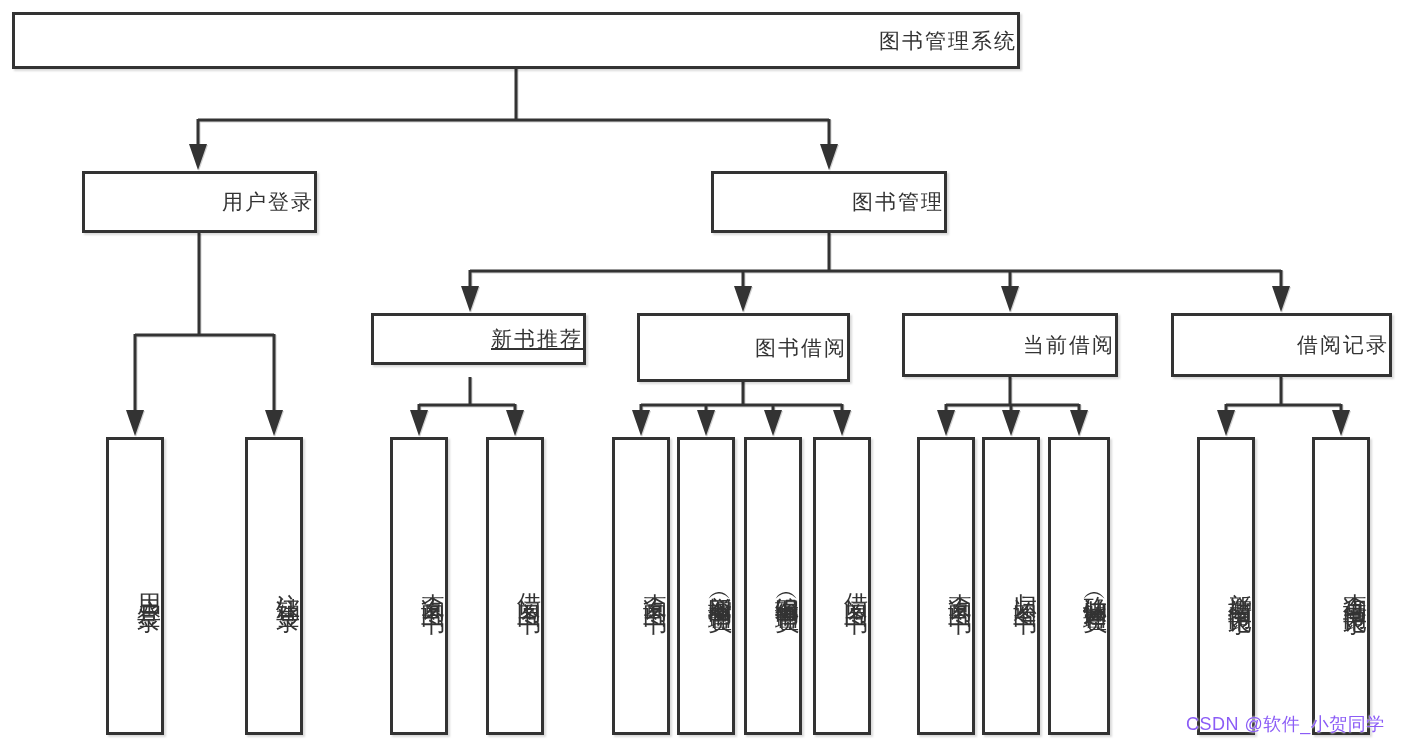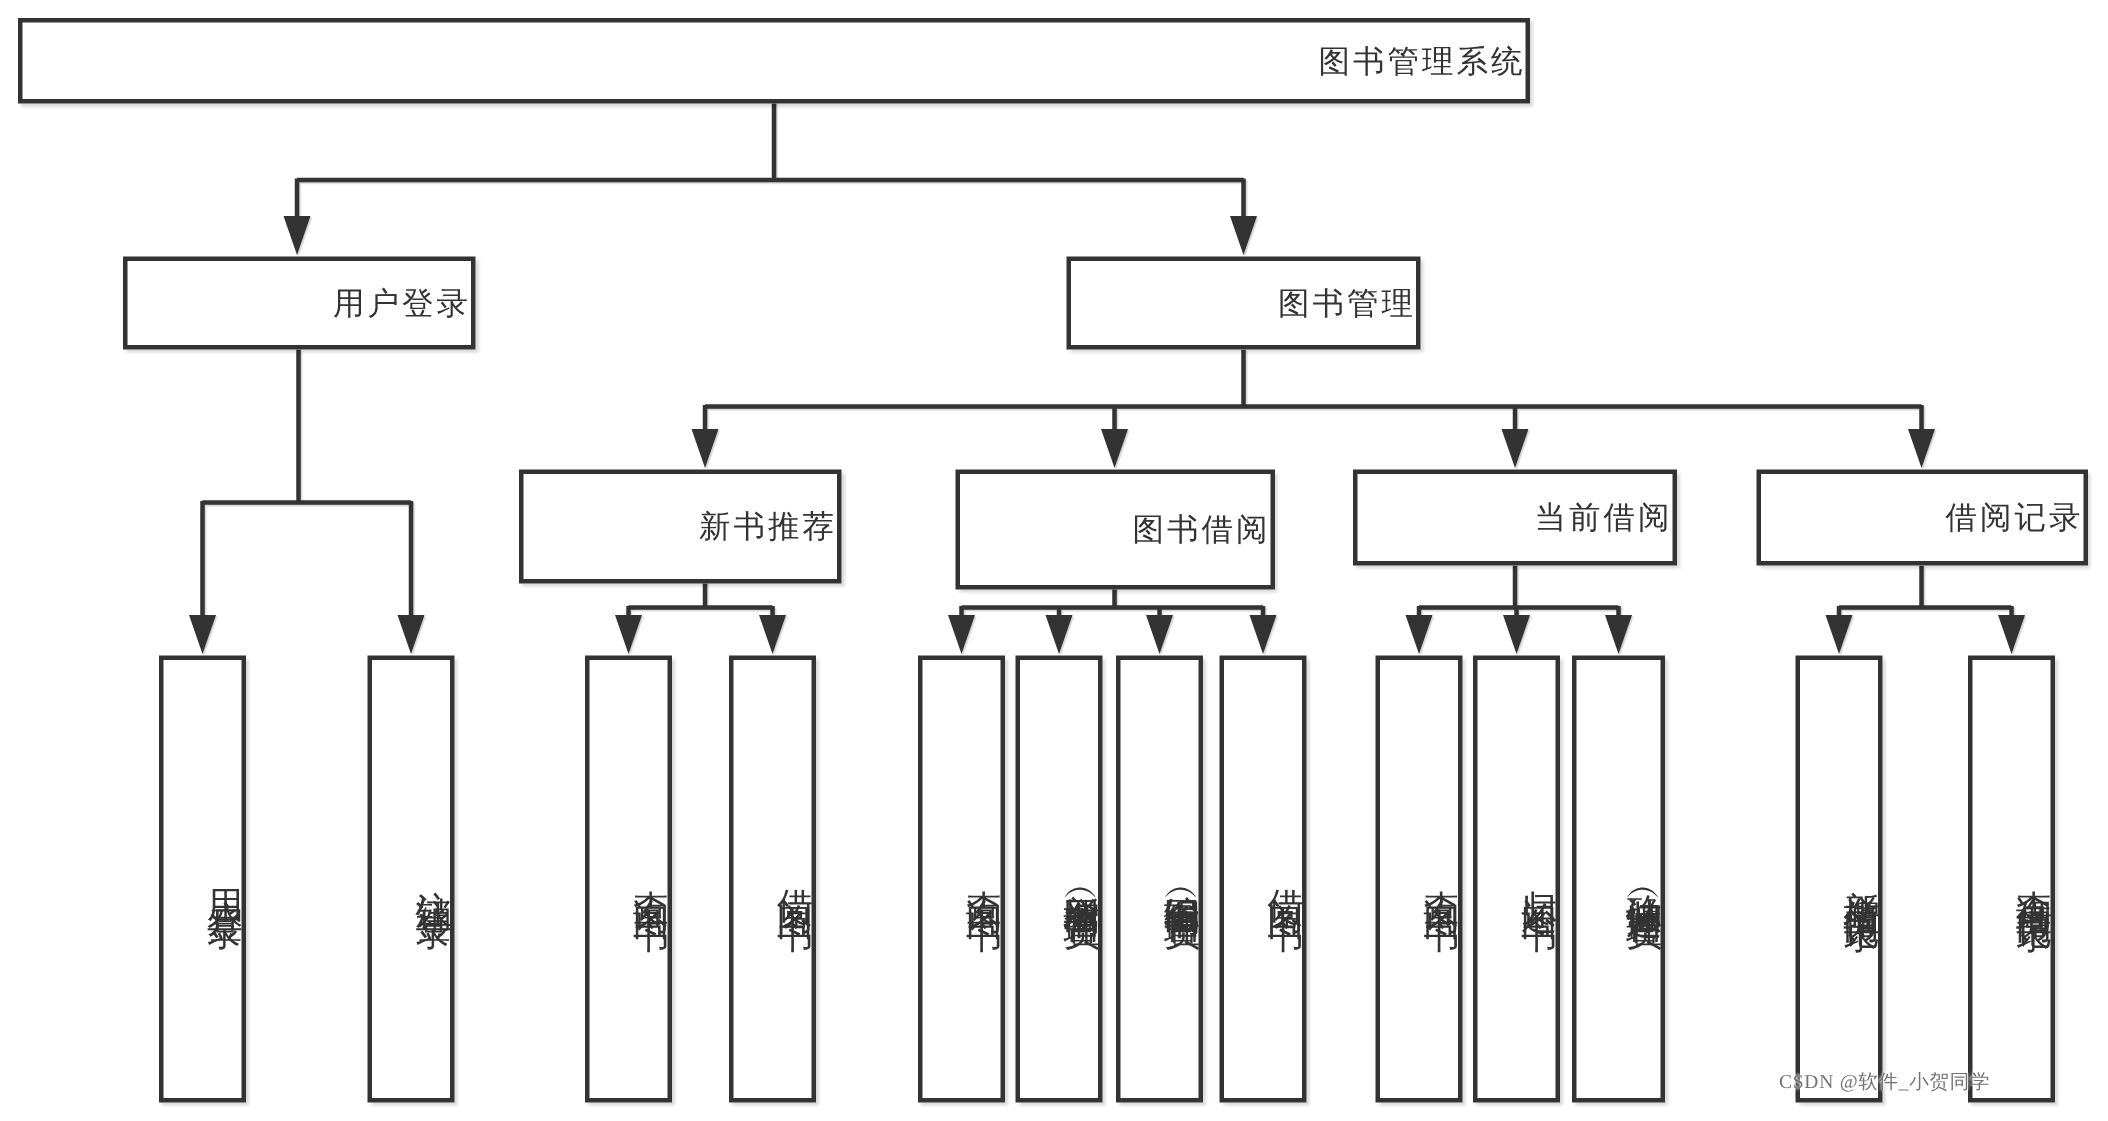--- a/index.html
+++ b/index.html
@@ -27,27 +27,26 @@
     writing-mode:vertical-rl;
     text-orientation:mixed;
     font-size:24px;
     letter-spacing:6px;
     white-space:nowrap;
     line-height:1;
   }
   .watermark{
     position:absolute;
     left:1186px;top:712px;
-    font-size:13px;
-    color:#737373;
+    font-size:18px;
+    color:#8b5cf6;
     letter-spacing:0.5px;
     white-space:nowrap;
     z-index:5;
     text-shadow:0 0 2px #fff,0 0 2px #fff;
-    font-family:Liberation Serif, serif;
   }
 </style>
 </head>
 <body>
 
 <div class="canvas">
 
   <svg class="wires" width="1405" height="747" viewBox="0 0 1405 747" xmlns="http://www.w3.org/2000/svg">
     <g stroke="#333" stroke-width="3" fill="none">
       <path d="M516 68 V120 M198 120 H829 M198 119 V150 M829 119 V150"></path>
@@ -85,24 +84,24 @@
     <span class="h-label">图书管理系统</span>
   </div>
 
   <div class="box" style="left:82px;top:171px;width:235px;height:62px;">
     <span class="h-label">用户登录</span>
   </div>
   <div class="box" style="left:711px;top:171px;width:236px;height:62px;">
     <span class="h-label">图书管理</span>
   </div>
 
-  <div class="box" style="left:346px;top:313px;width:215px;height:76px;">
+  <div class="box" style="left:371px;top:313px;width:215px;height:52px;text-decoration:underline;">
     <span class="h-label">新书推荐</span>
   </div>
-  <div class="box" style="left:637px;top:313px;width:213px;height:80px;">
+  <div class="box" style="left:637px;top:313px;width:213px;height:69px;">
     <span class="h-label">图书借阅</span>
   </div>
   <div class="box" style="left:902px;top:313px;width:216px;height:64px;">
     <span class="h-label">当前借阅</span>
   </div>
   <div class="box" style="left:1171px;top:313px;width:221px;height:64px;padding-left:32px;">
     <span class="h-label">借阅记录</span>
   </div>
 
   <div class="box" style="left:106px;top:437px;width:58px;height:298px;">

